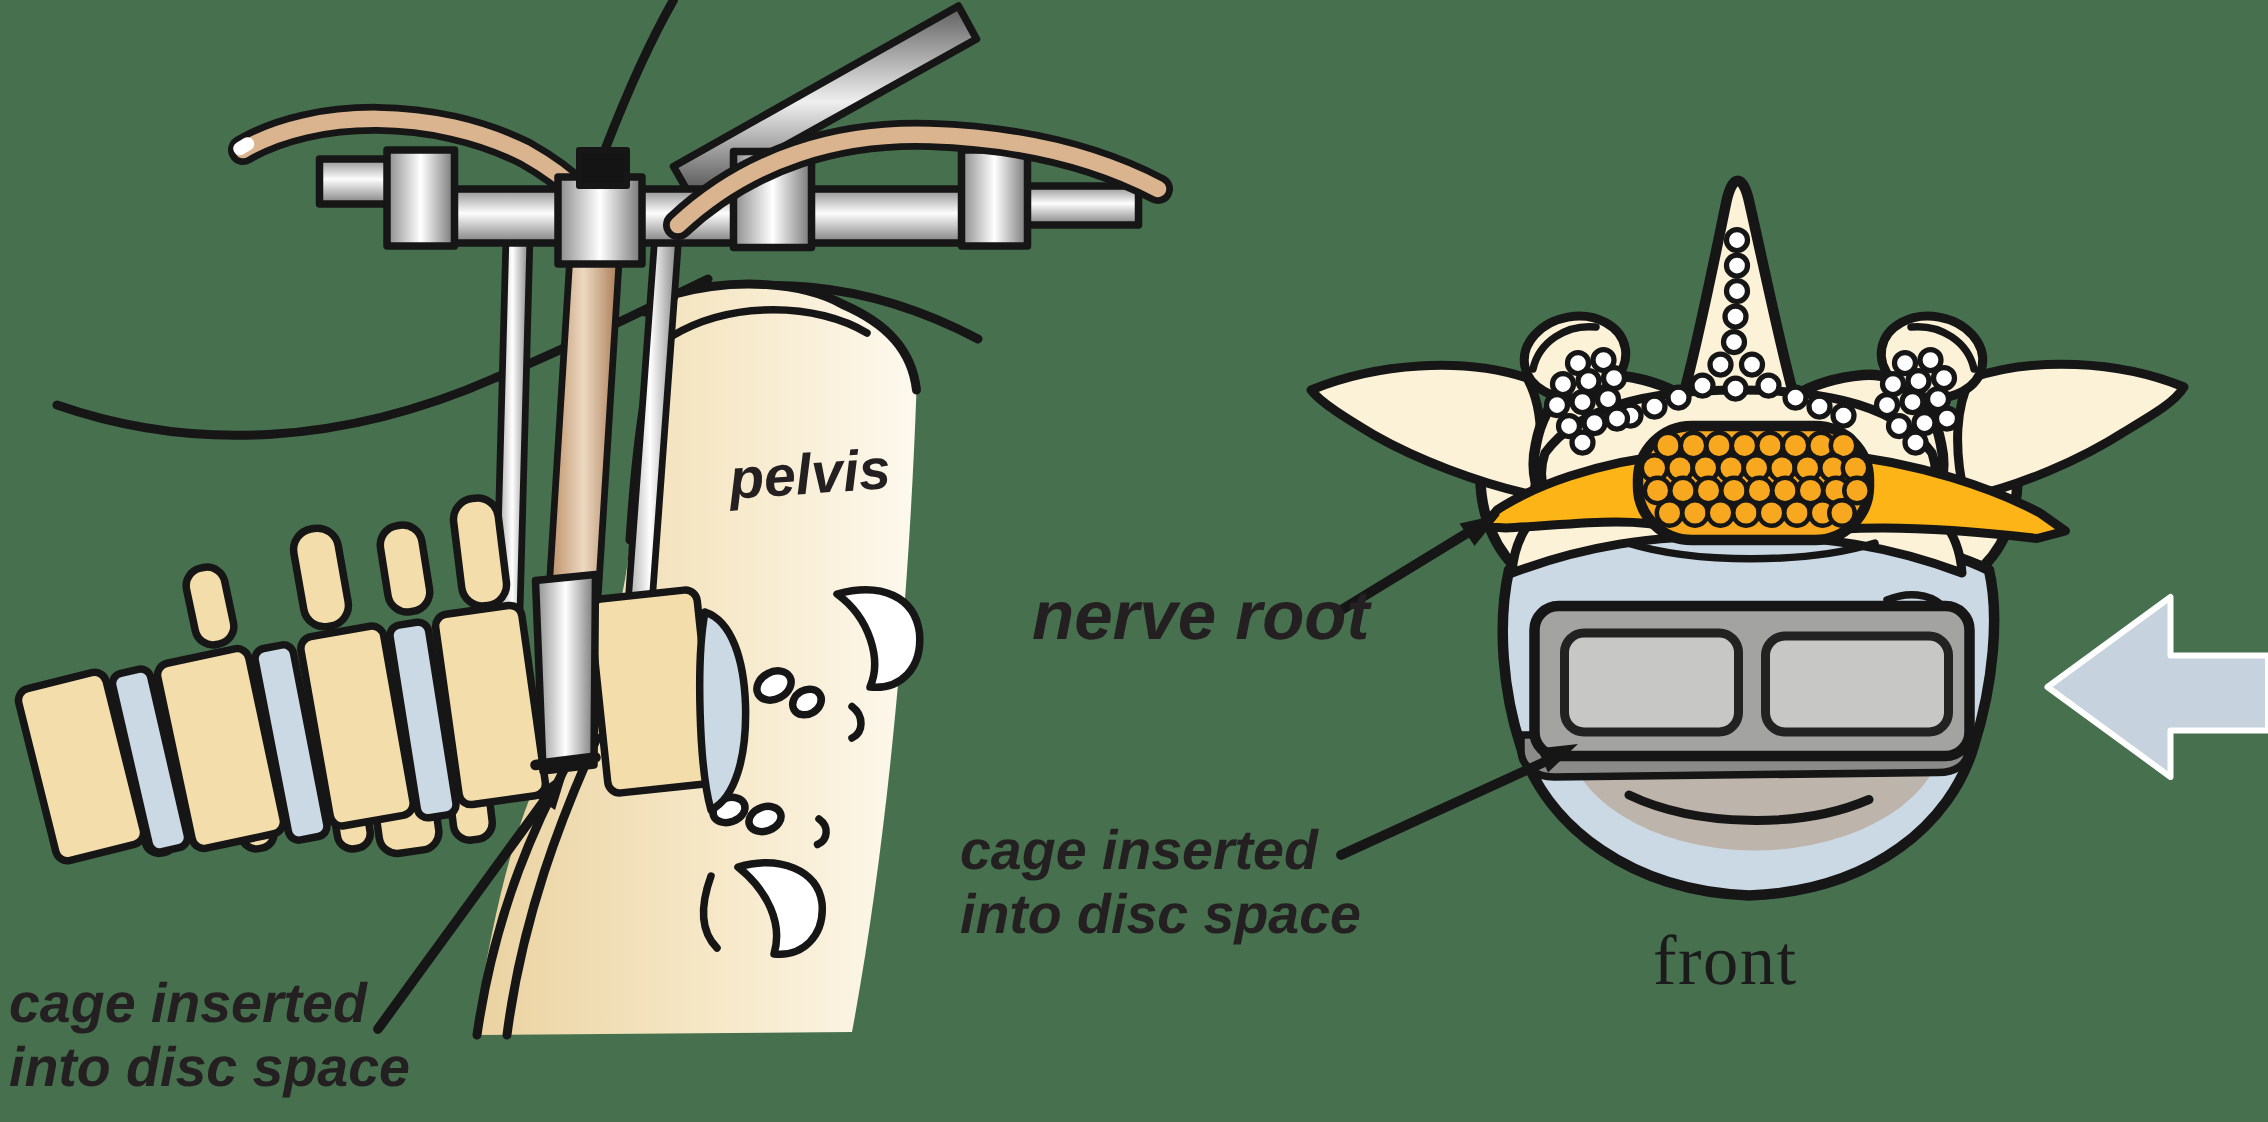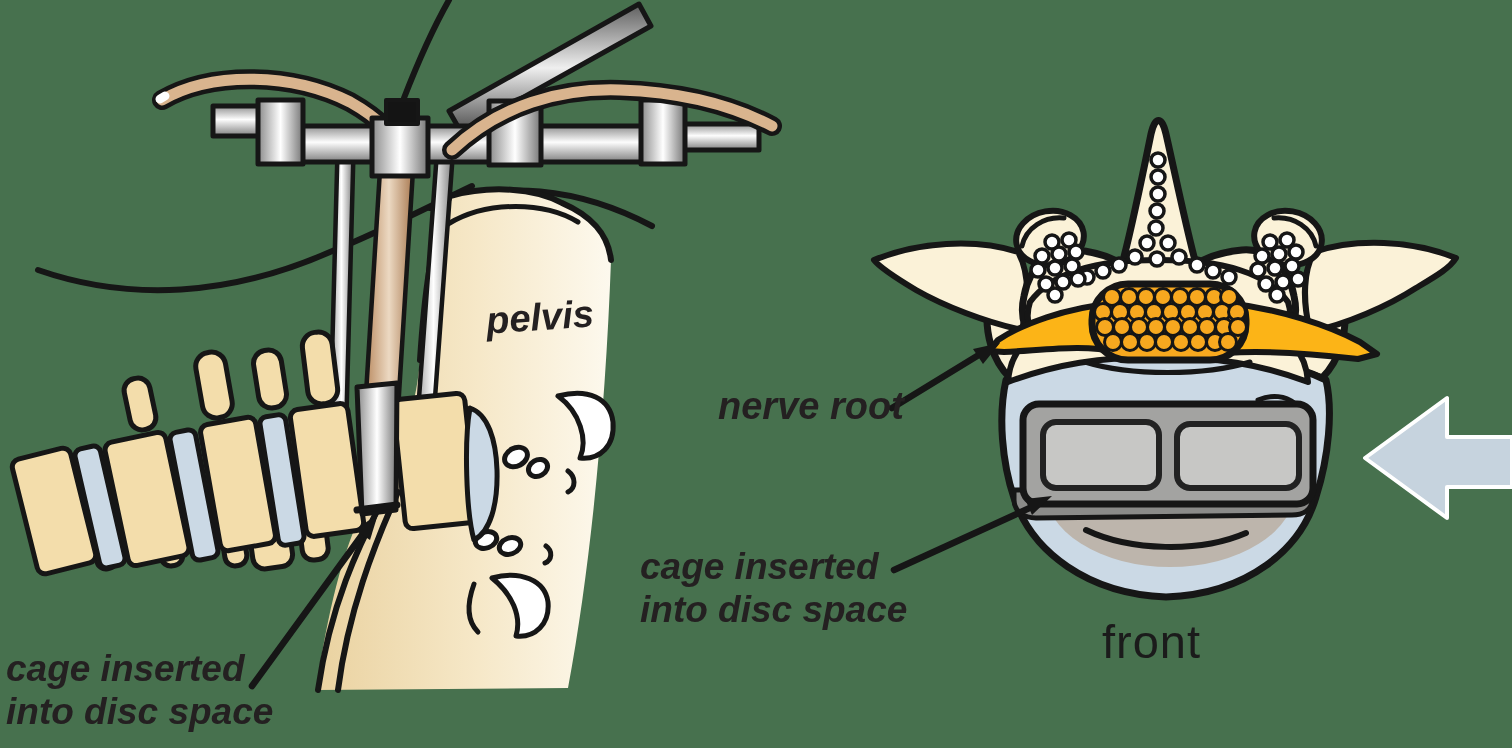--- a/index.html
+++ b/index.html
@@ -281,22 +281,22 @@
   </g>
 </svg>
 
 <div class="lbl lbl-pelvis" style="left:486px;top:298px;">pelvis</div>
 
 <div class="lbl" style="left:6px;top:648px;">
   <div>cage inserted</div>
   <div>into disc space</div>
 </div>
 
-<div class="lbl" style="left:718px;top:384px;font-size:38px;text-align:right;">nerve root</div>
+<div class="lbl" style="left:688px;top:384px;font-size:46px;text-align:right;">nerve root</div>
 
 <div class="lbl" style="left:640px;top:546px;">
   <div>cage inserted</div>
   <div>into disc space</div>
 </div>
 
-<div class="lbl lbl-front" style="left:1102px;top:618px;">front</div>
+<div class="lbl lbl-front" style="left:1102px;top:618px;font-family:Liberation Serif, serif;">front</div>
 
 </div>
 
 </body></html>

